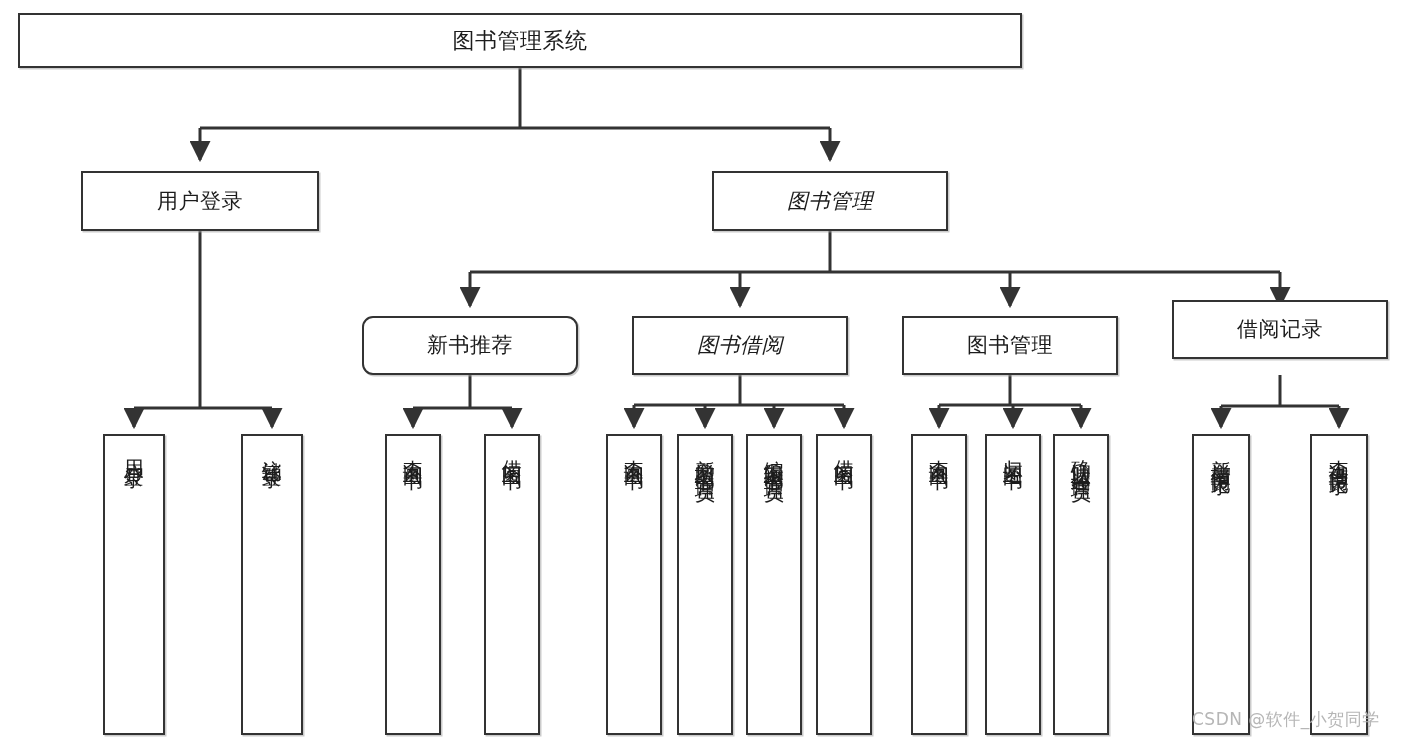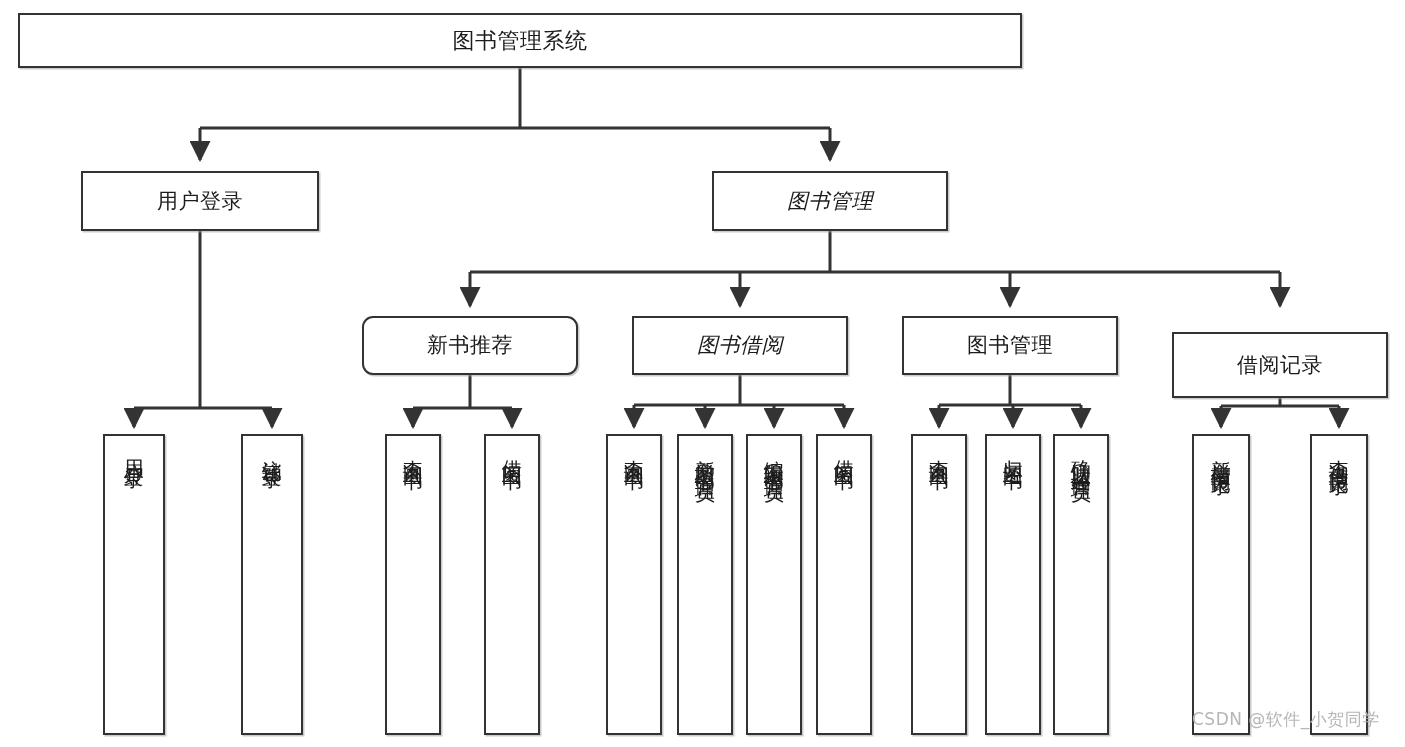--- a/index.html
+++ b/index.html
@@ -140,21 +140,21 @@
 
   <div class="node horiz" id="n-l2-0" style="left: 362px; top: 316px; width: 216px; height: 59px; border-radius: 11px;">
     <span class="lbl">新书推荐</span>
   </div>
   <div class="node horiz" id="n-l2-1" style="left: 632px; top: 316px; width: 216px; height: 59px; font-style: italic;">
     <span class="lbl">图书借阅</span>
   </div>
   <div class="node horiz" id="n-l2-2" style="left: 902px; top: 316px; width: 216px; height: 59px;">
     <span class="lbl">图书管理</span>
   </div>
-  <div class="node horiz" id="n-l2-3" style="left: 1172px; top: 332px; width: 216px; height: 66px;">
+  <div class="node horiz" id="n-l2-3" style="left: 1172px; top: 300px; width: 216px; height: 59px;">
     <span class="lbl">借阅记录</span>
   </div>
 
   <div class="node vert" id="n-lf-0" style="left: 103px; top: 434px; width: 62px; height: 301px;">
     <span class="lbl">用户登录</span>
   </div>
   <div class="node vert" id="n-lf-1" style="left: 241px; top: 434px; width: 62px; height: 301px;">
     <span class="lbl">注销登录</span>
   </div>
   <div class="node vert" id="n-lf-2" style="left: 385px; top: 434px; width: 56px; height: 301px;">

